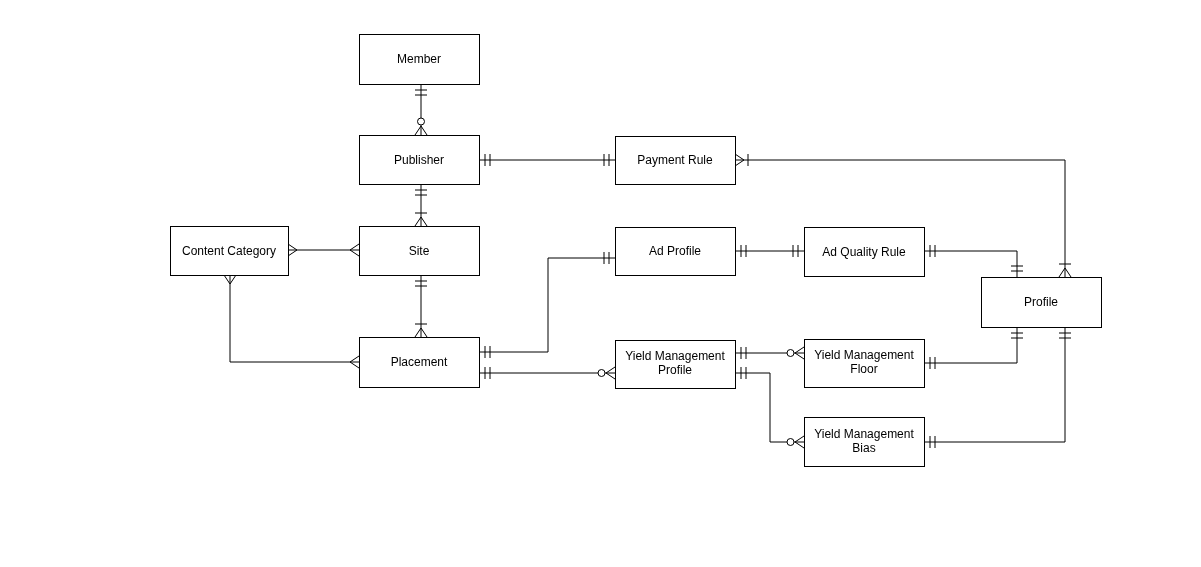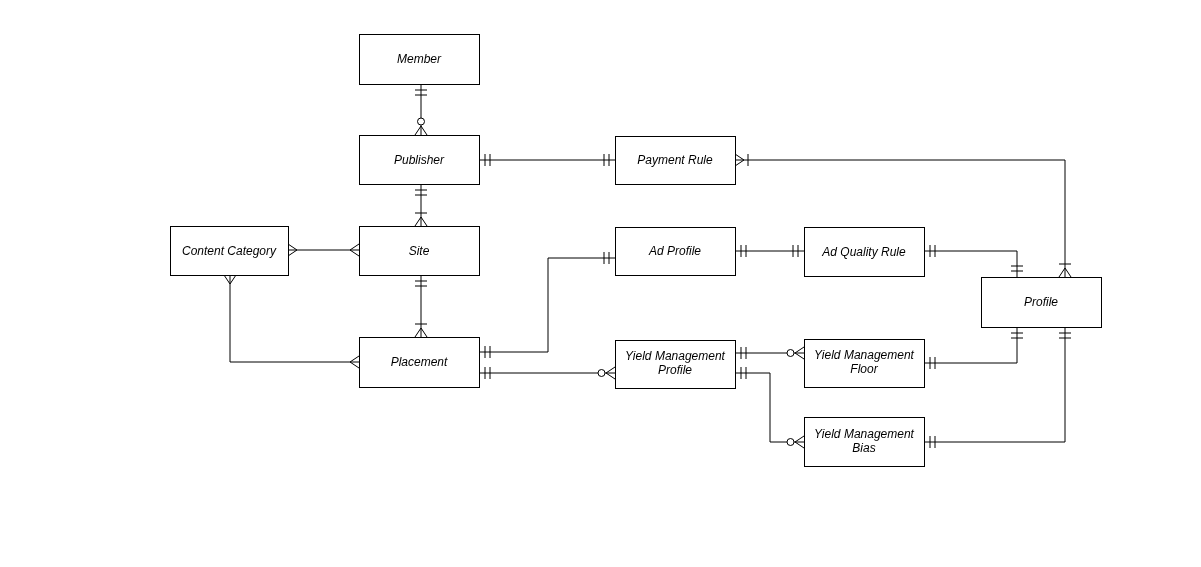--- a/index.html
+++ b/index.html
@@ -6,21 +6,20 @@
     margin: 0;
     padding: 0;
     background: #ffffff;
   }
   .canvas-wrap {
     position: relative;
     width: 1201px;
     height: 567px;
     background: #ffffff;
     overflow: hidden;
-    font-style: italic;
   }
   svg { display: block; }
   .ent  { fill: #ffffff; stroke: #000000; stroke-width: 1; }
   .wire { fill: none; stroke: #000000; stroke-width: 1; }
   .ring { fill: #ffffff; stroke: #000000; stroke-width: 1; }
   .lbl  { font-family: "Liberation Sans", sans-serif; font-size: 12px; fill: #000000; }
 </style>
 </head>
 <body>
 

